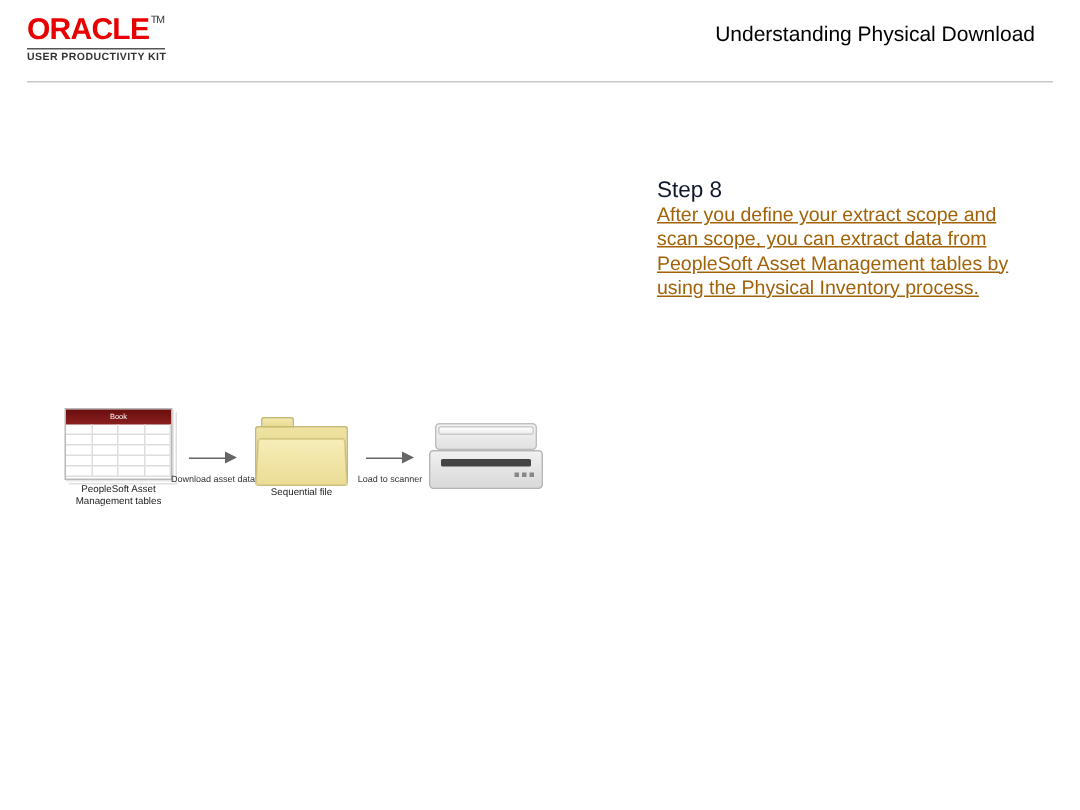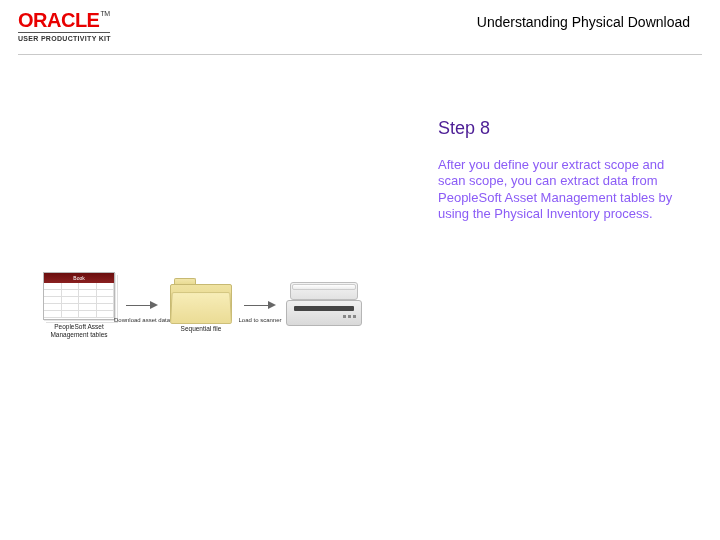--- a/index.html
+++ b/index.html
@@ -56,28 +56,28 @@
     border-top: 1px solid #c9c9c9;
     margin: 6px 18px 0 18px;
   }
   .step-area {
     position: absolute;
     left: 438px;
     top: 118px;
     width: 250px;
   }
   .step-label {
-    font-size: 18px;
-    color: #4c1d95;
-    margin-bottom: 18px;
+    font-size: 15px;
+    color: #0f172a;
   }
   .step-desc {
     font-size: 13px;
     line-height: 1.25;
-    color: #8b5cf6;
+    color: #a16207;
+    text-decoration: underline;
   }
   .diagram {
     position: absolute;
     left: 40px;
     top: 250px;
     width: 330px;
     height: 110px;
     display: flex;
     align-items: center;
     gap: 4px;

